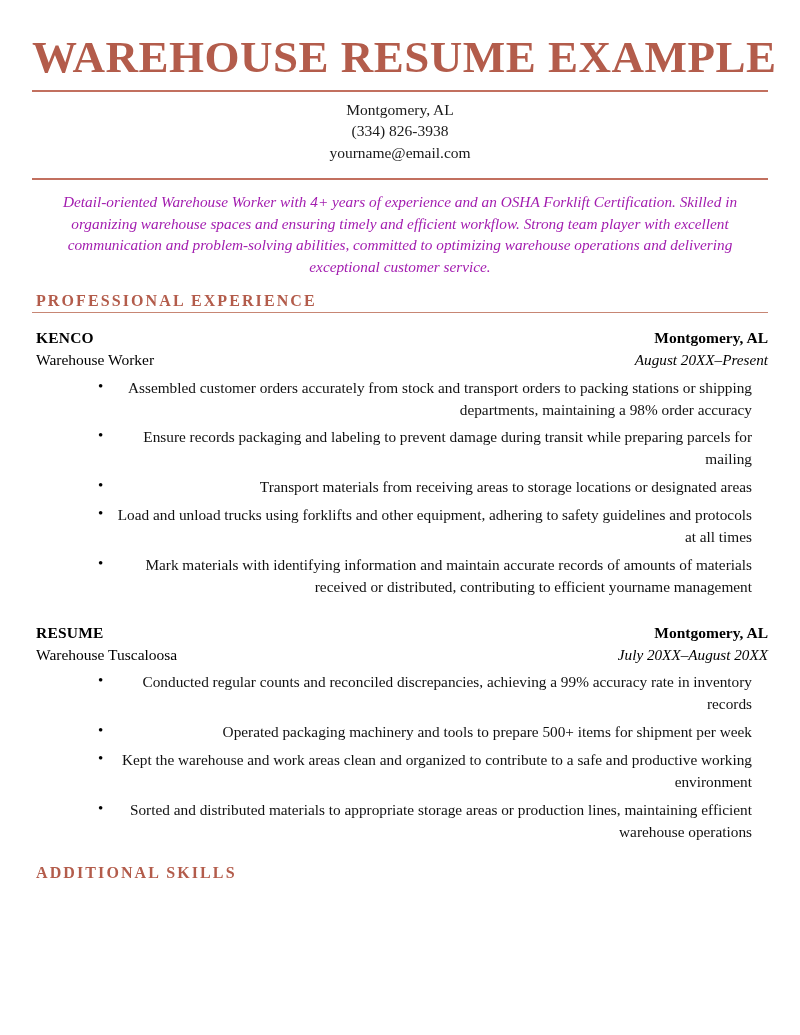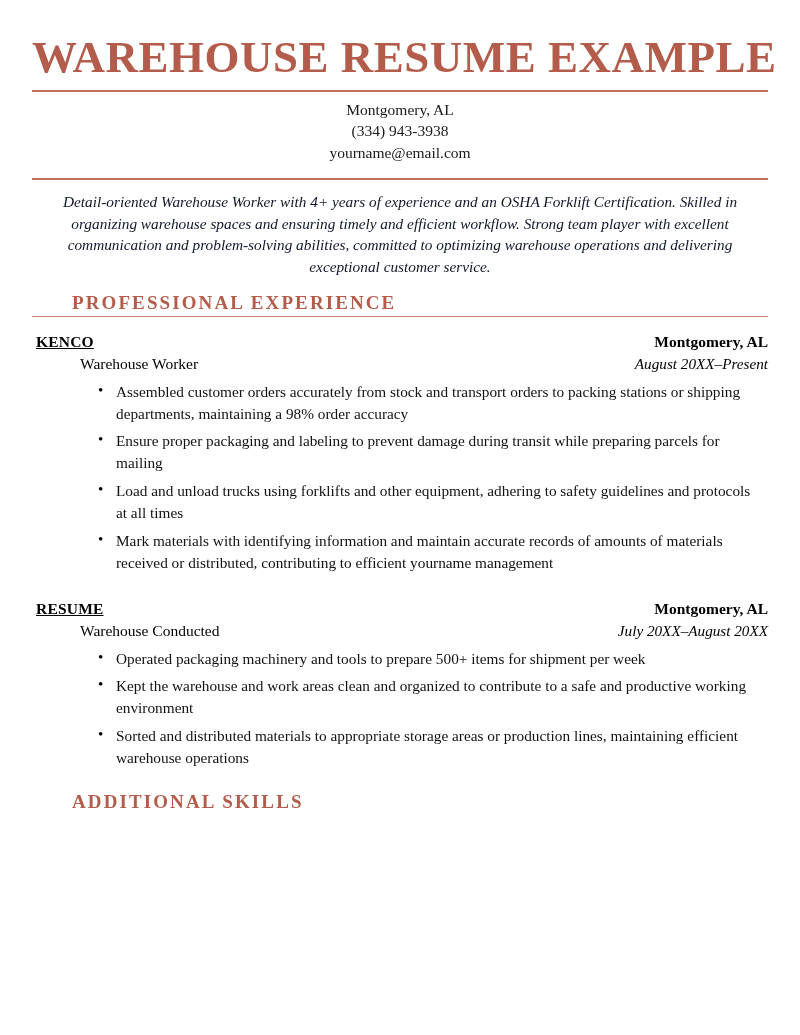--- a/index.html
+++ b/index.html
@@ -52,35 +52,34 @@
     color: #1a1a1a;
   }
 
   
   .summary {
     font-style: italic;
     font-size: 15.3px;
     line-height: 1.42;
     text-align: center;
     padding: 11px 22px 8px 22px;
-    color: #0f172a;
+    color: #a21caf;
   }
 
   
   .section {
     padding-top: 6px;
   }
   .section-heading {
-    font-size: 19px;
+    font-size: 16px;
     font-weight: 700;
     letter-spacing: 2.1px;
     color: #b35c4b;
     text-transform: uppercase;
     padding: 0 0 2px 4px;
-    margin-left: 36px;
   }
   .rule-thin {
     height: 0;
     border-top: 1.5px solid #c78674;
     margin: 0 0 8px 0;
   }
 
   
   .entry {
     padding: 6px 0 0 0;
@@ -89,44 +88,43 @@
     display: flex;
     justify-content: space-between;
     align-items: baseline;
     line-height: 1.45;
   }
   .entry-org {
     font-size: 15.5px;
     font-weight: 700;
     letter-spacing: 0.2px;
     padding-left: 4px;
-    text-decoration: underline;
   }
   .entry-location {
     font-size: 15.5px;
     font-weight: 700;
     text-align: right;
   }
   .entry-role {
     font-size: 15.5px;
     font-weight: 400;
     padding-left: 4px;
-    margin-left: 44px;
   }
   .entry-dates {
     font-size: 15.2px;
     font-style: italic;
     text-align: center;
   }
 
   
   ul.bullets {
     margin: 5px 16px 0 0;
     padding: 0 0 0 66px;
     list-style: none;
+    text-align: right;
   }
   ul.bullets li {
     position: relative;
     font-size: 15.3px;
     line-height: 1.43;
     padding: 0 0 6px 18px;
     color: #111111;
   }
   ul.bullets li::before {
     content: "\2022";
@@ -154,21 +152,21 @@
 <body>
 
 <div class="page">
 
   <h1 class="resume-title">WAREHOUSE RESUME EXAMPLE</h1>
 
   <div class="rule-thick"></div>
 
   <div class="contact-block">
     <div class="contact-line">Montgomery, AL</div>
-    <div class="contact-line">(334) 943-3938</div>
+    <div class="contact-line">(334) 826-3938</div>
     <div class="contact-line">yourname@email.com</div>
   </div>
 
   <div class="rule-thick"></div>
 
   <div class="summary">Detail-oriented Warehouse Worker with 4+ years of experience and an OSHA Forklift Certification. Skilled in organizing warehouse spaces and ensuring timely and efficient workflow. Strong team player with excellent communication and problem-solving abilities, committed to optimizing warehouse operations and delivering exceptional customer service.</div>
 
   <div class="section">
     <div class="section-heading">PROFESSIONAL EXPERIENCE</div>
     <div class="rule-thin"></div>
@@ -177,36 +175,38 @@
       <div class="entry-row">
         <span class="entry-org">KENCO</span>
         <span class="entry-location">Montgomery, AL</span>
       </div>
       <div class="entry-row">
         <span class="entry-role">Warehouse Worker</span>
         <span class="entry-dates">August 20XX–Present</span>
       </div>
       <ul class="bullets">
         <li>Assembled customer orders accurately from stock and transport orders to packing stations or shipping departments, maintaining a 98% order accuracy</li>
-        <li>Ensure proper packaging and labeling to prevent damage during transit while preparing parcels for mailing</li>
+        <li>Ensure records packaging and labeling to prevent damage during transit while preparing parcels for mailing</li>
+        <li>Transport materials from receiving areas to storage locations or designated areas</li>
         <li>Load and unload trucks using forklifts and other equipment, adhering to safety guidelines and protocols at all times</li>
         <li>Mark materials with identifying information and maintain accurate records of amounts of materials received or distributed, contributing to efficient yourname management</li>
       </ul>
     </div>
 
     <div class="entry spaced">
       <div class="entry-row">
         <span class="entry-org">RESUME</span>
         <span class="entry-location">Montgomery, AL</span>
       </div>
       <div class="entry-row">
-        <span class="entry-role">Warehouse Conducted</span>
+        <span class="entry-role">Warehouse Tuscaloosa</span>
         <span class="entry-dates">July 20XX–August 20XX</span>
       </div>
       <ul class="bullets">
+        <li>Conducted regular counts and reconciled discrepancies, achieving a 99% accuracy rate in inventory records</li>
         <li>Operated packaging machinery and tools to prepare 500+ items for shipment per week</li>
         <li>Kept the warehouse and work areas clean and organized to contribute to a safe and productive working environment</li>
         <li>Sorted and distributed materials to appropriate storage areas or production lines, maintaining efficient warehouse operations</li>
       </ul>
     </div>
   </div>
 
 
   <div class="section skills">
     <div class="section-heading">ADDITIONAL SKILLS</div>

